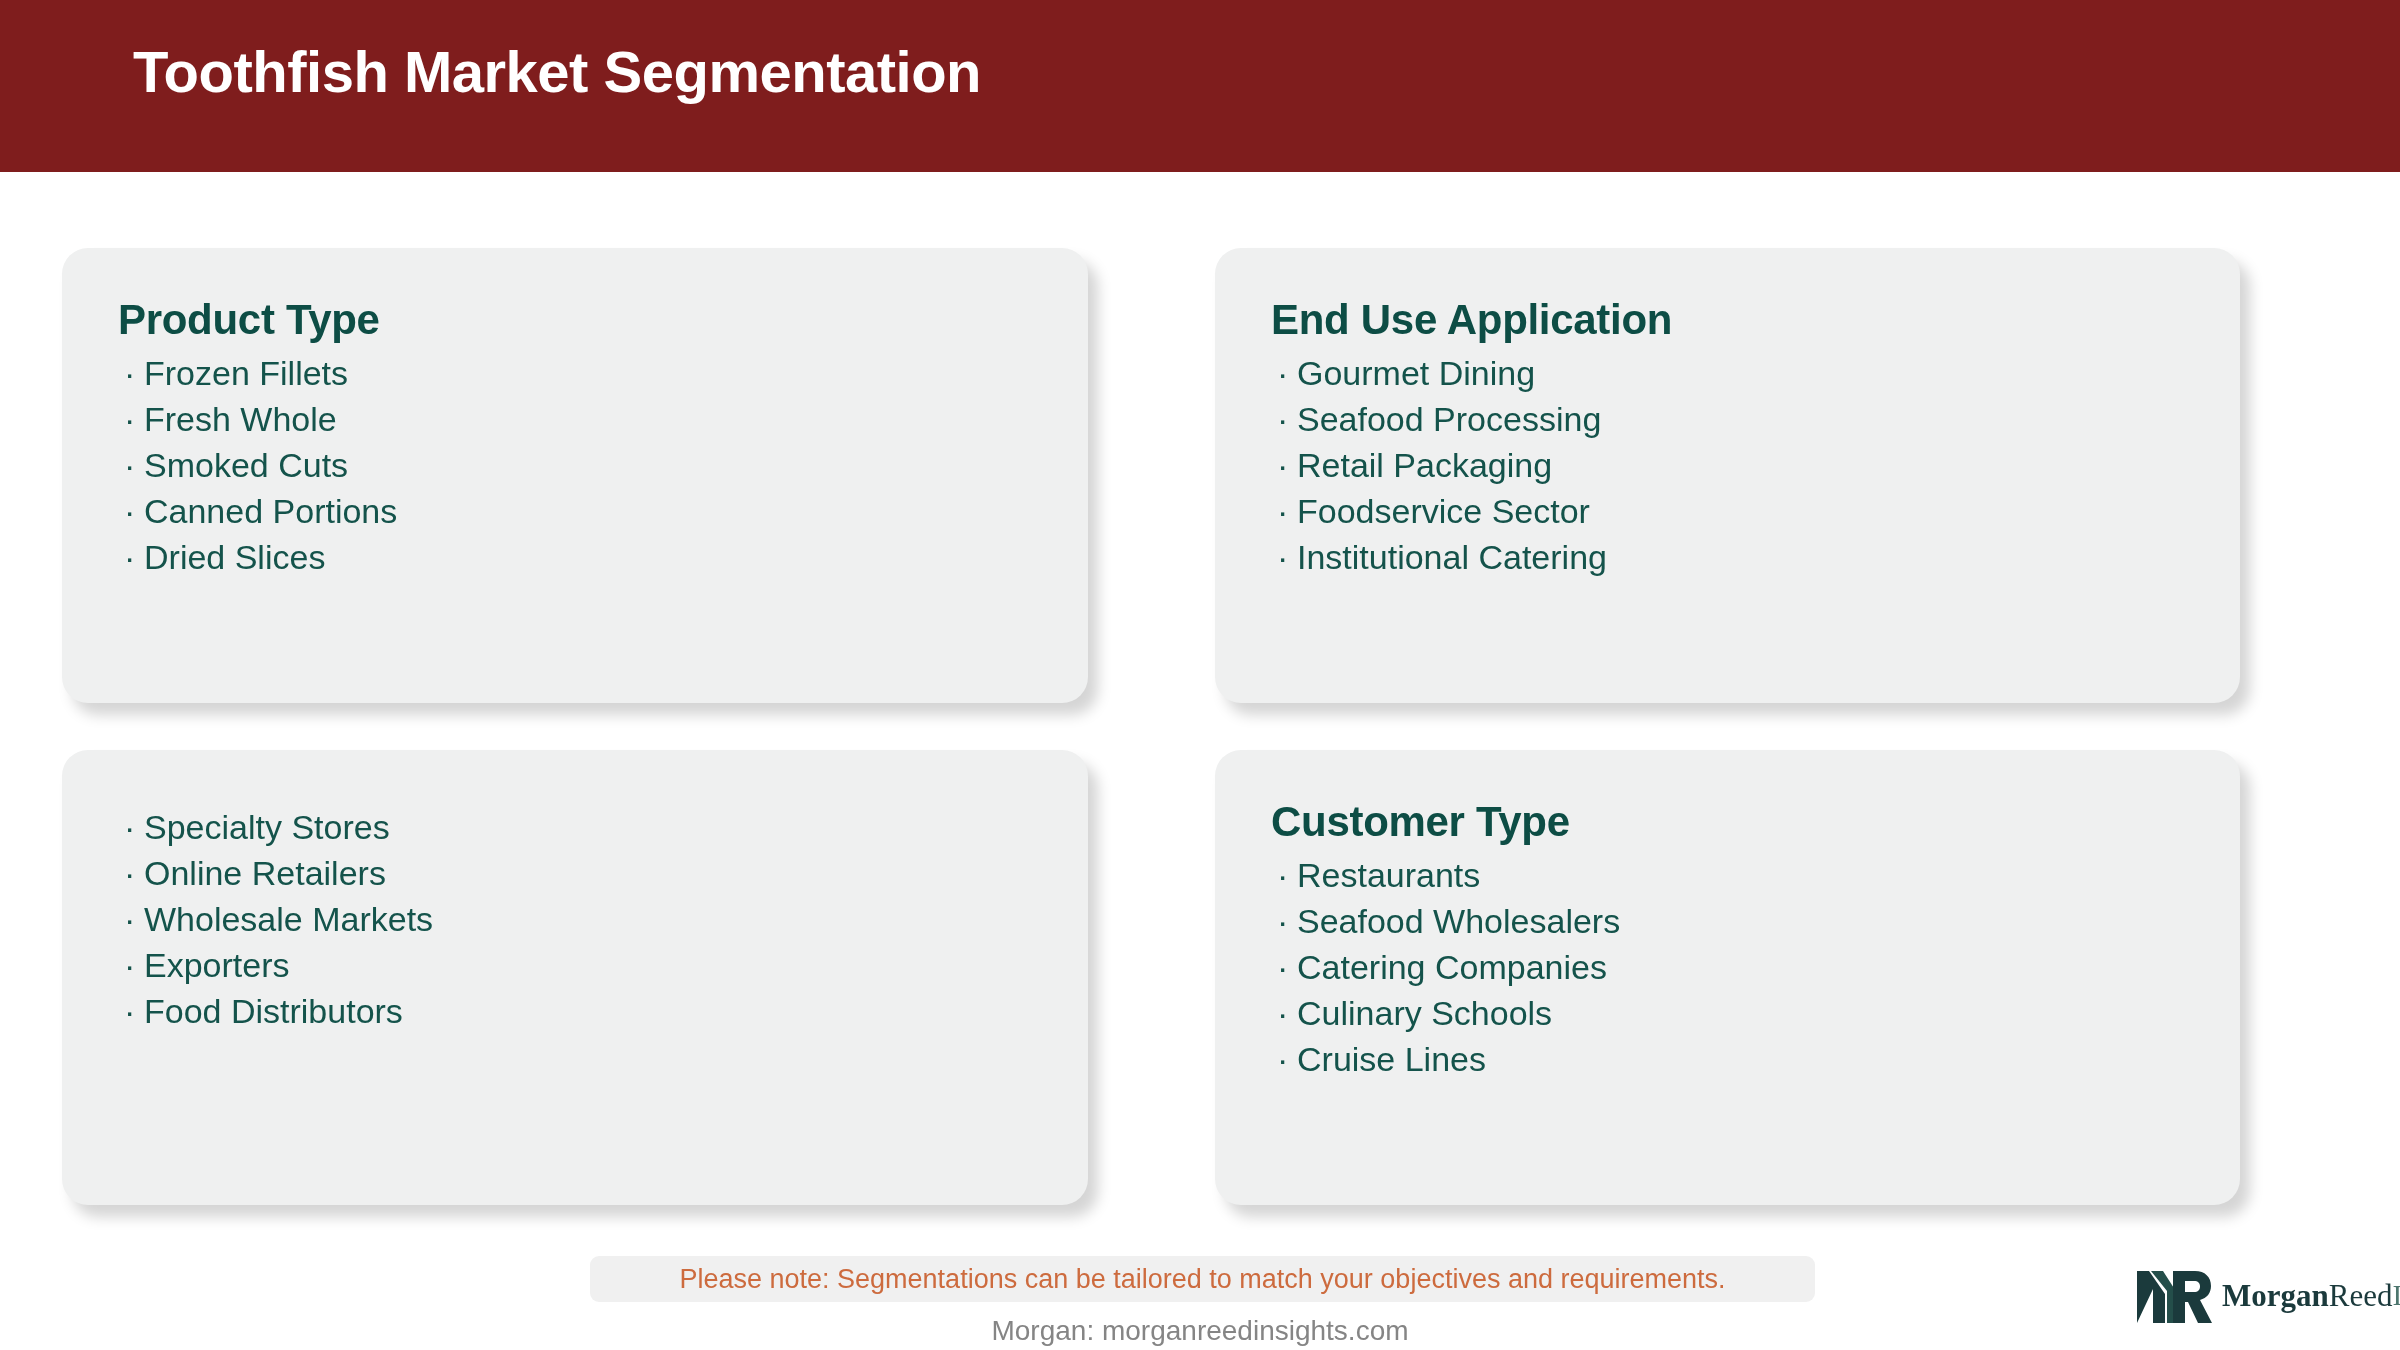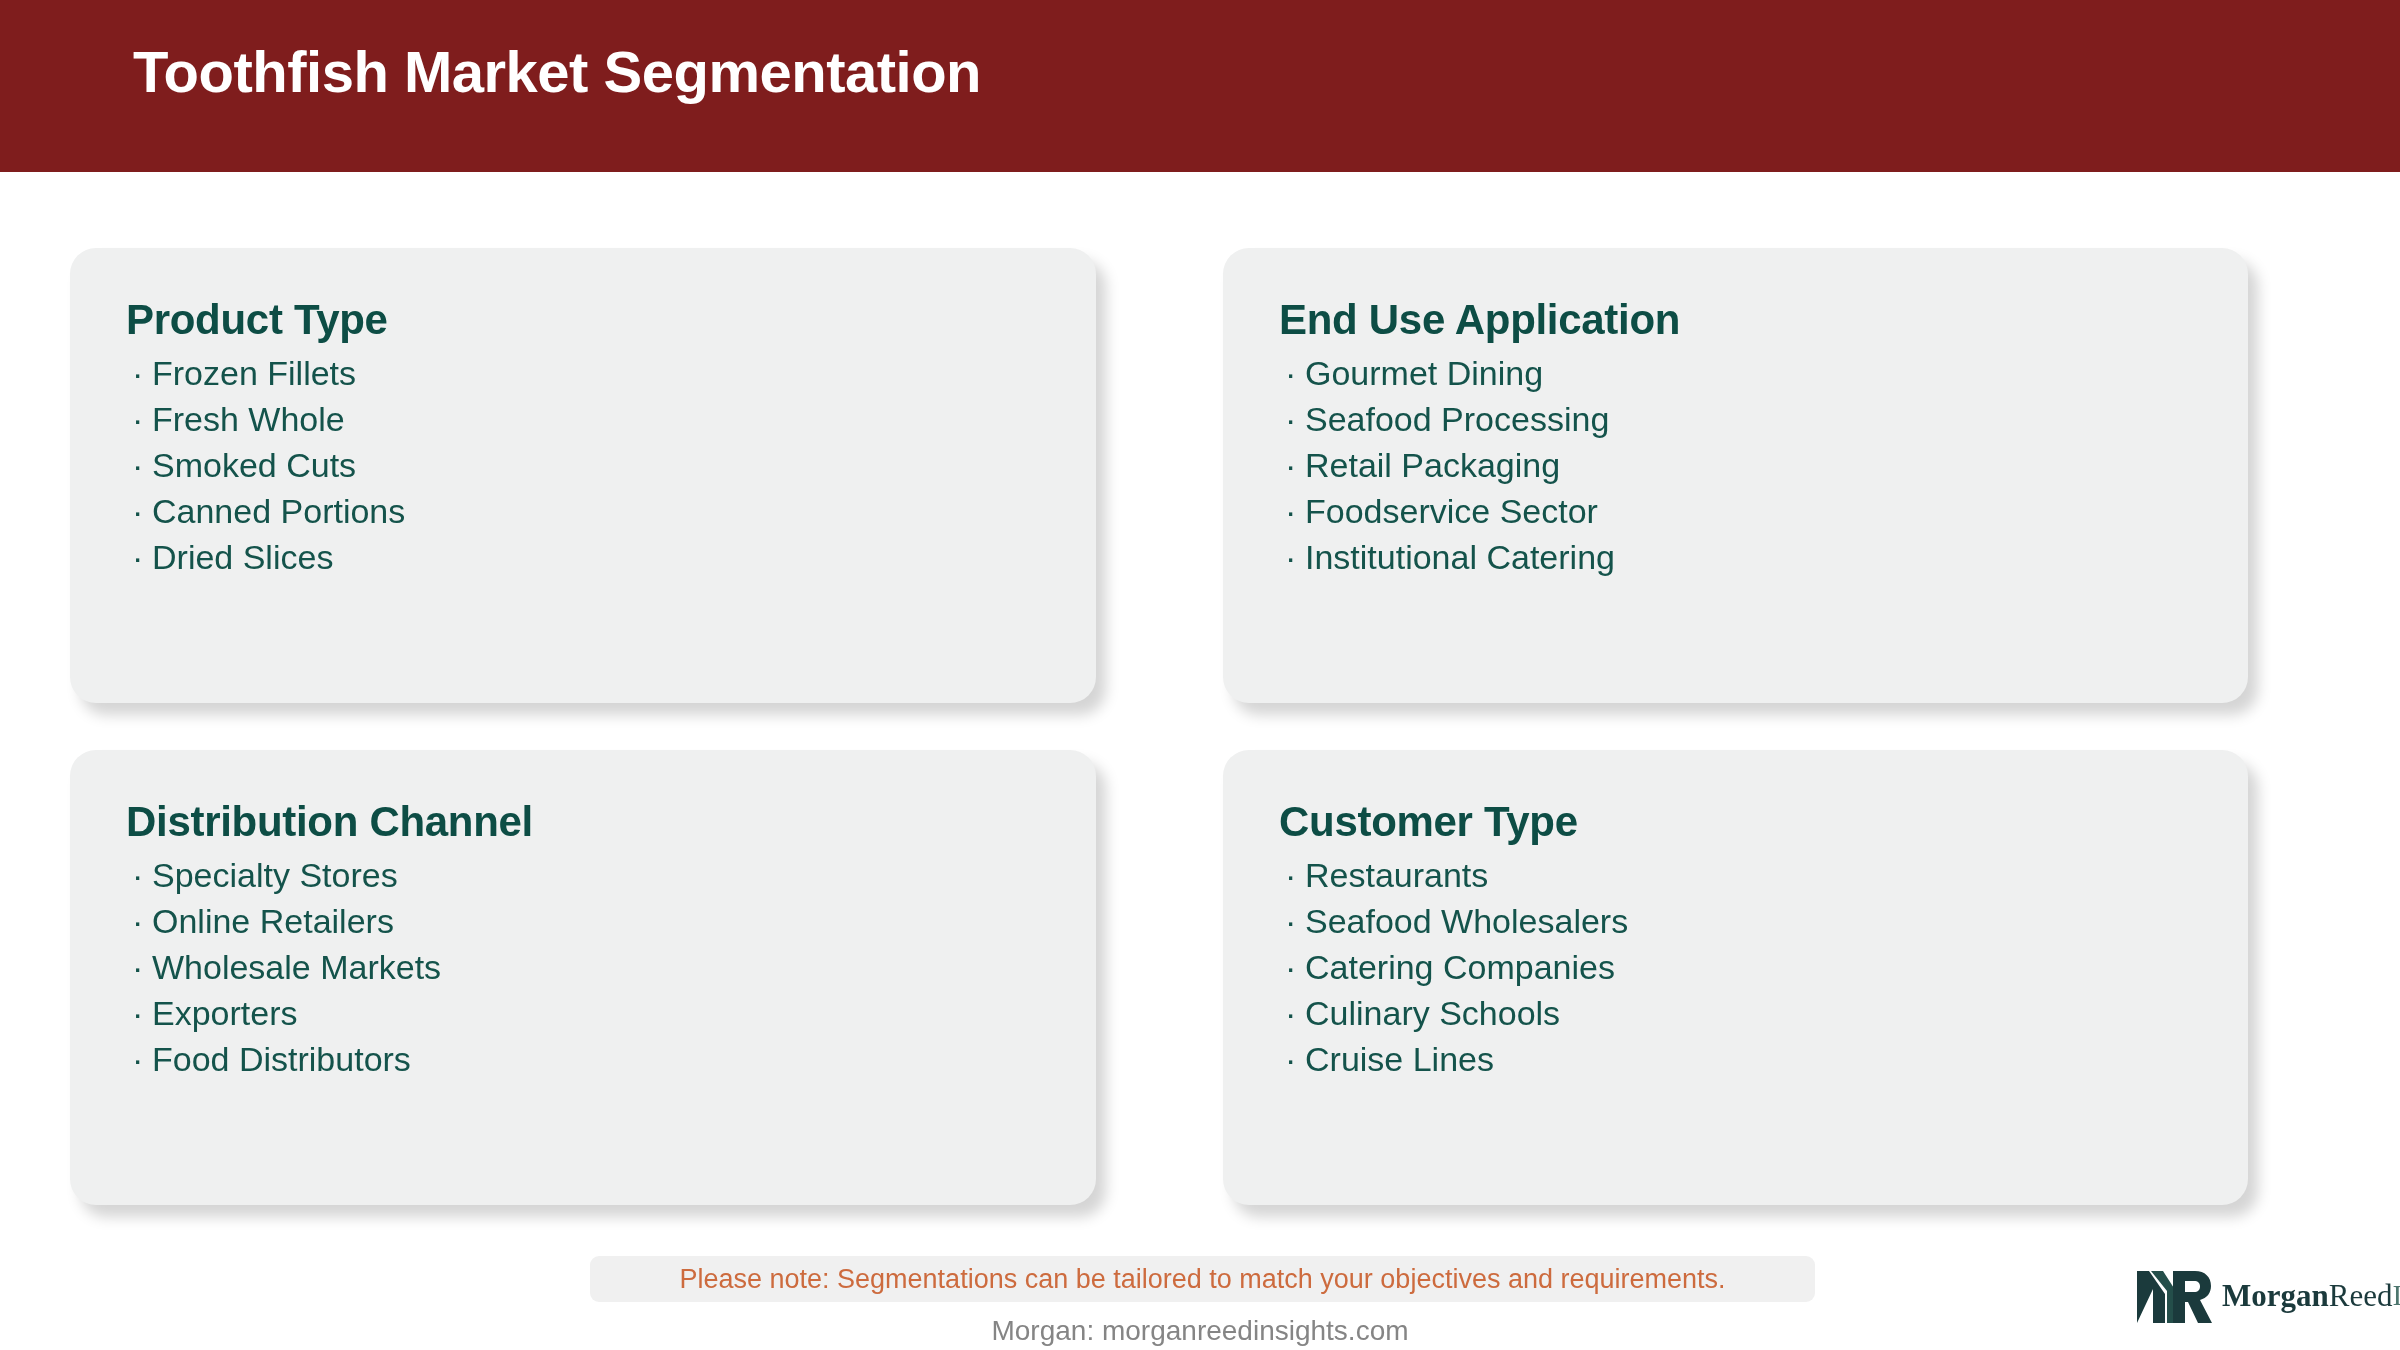--- a/index.html
+++ b/index.html
@@ -32,21 +32,21 @@
     font-size: 58px;
     font-weight: bold;
     color: #ffffff;
     letter-spacing: -0.5px;
     white-space: nowrap;
   }
 
   
   .grid {
     position: absolute;
-    left: 8px;
+    left: 0;
     top: 172px;
     width: 1915px;
     height: 1070px;
   }
   .card {
     position: absolute;
     background: #eff0f0;
     border-radius: 26px;
     box-shadow: 10px 12px 14px rgba(0,0,0,0.17);
     box-sizing: border-box;
@@ -183,21 +183,20 @@
     <ul class="card-list">
       <li><span class="bullet">·</span><span>Gourmet Dining</span></li>
       <li><span class="bullet">·</span><span>Seafood Processing</span></li>
       <li><span class="bullet">·</span><span>Retail Packaging</span></li>
       <li><span class="bullet">·</span><span>Foodservice Sector</span></li>
       <li><span class="bullet">·</span><span>Institutional Catering</span></li>
     </ul>
   </div>
 
   <div class="card pos-2">
-    <div class="card-title">Distribution Channel</div>
     <ul class="card-list">
       <li><span class="bullet">·</span><span>Specialty Stores</span></li>
       <li><span class="bullet">·</span><span>Online Retailers</span></li>
       <li><span class="bullet">·</span><span>Wholesale Markets</span></li>
       <li><span class="bullet">·</span><span>Exporters</span></li>
       <li><span class="bullet">·</span><span>Food Distributors</span></li>
     </ul>
   </div>
 
   <div class="card pos-3">

